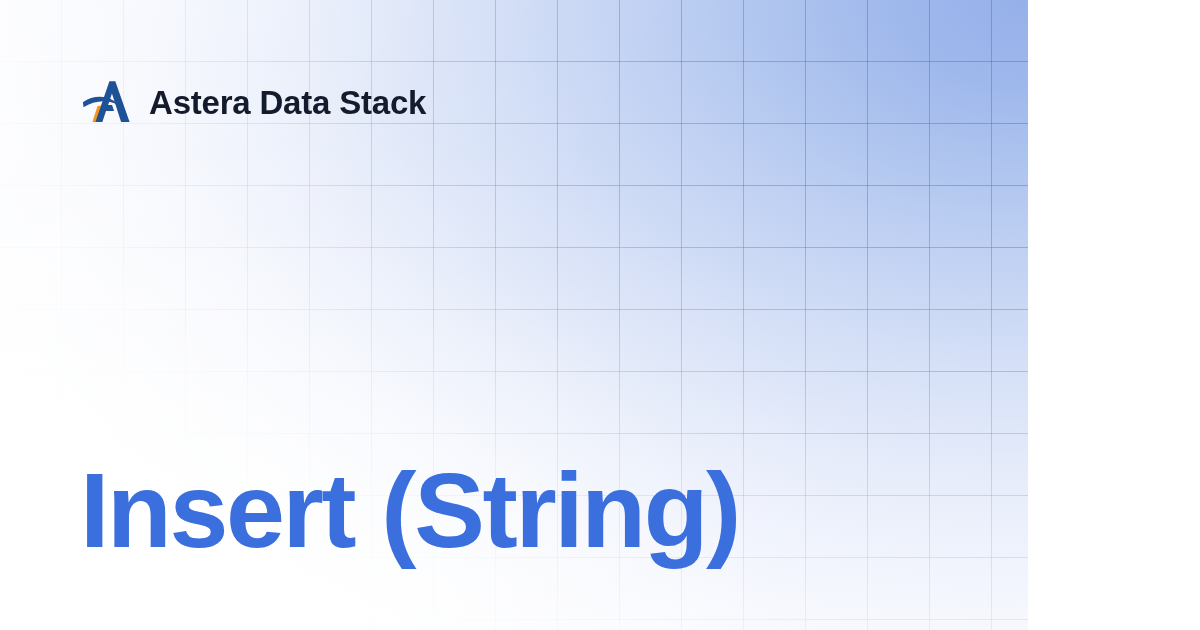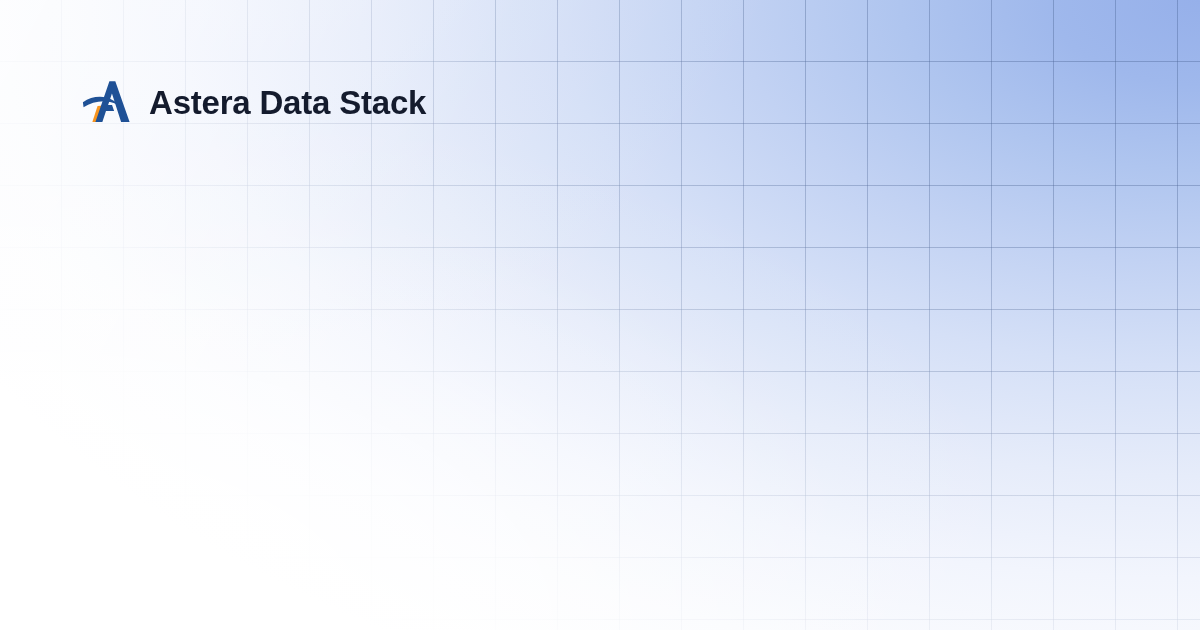--- a/index.html
+++ b/index.html
@@ -11,21 +11,21 @@
   body {
     width: 1200px;
     height: 630px;
     overflow: hidden;
     font-family: "Liberation Sans", sans-serif;
     background: #ffffff;
   }
 
   .og-card {
     position: relative;
-    width: 1200px;
+    width: 1028px;
     height: 630px;
     overflow: hidden;
     background: #ffffff;
     isolation: isolate;
   }
 
   
 
   
   .bg-gradient {
@@ -170,15 +170,16 @@
           <path d="M15.55 26.05 L21.45 25.40 L17.70 41.90 L10.35 41.90 Z" fill="#f7941e"></path>
 
           <path d="M27.40 1.20 L33.30 1.20 L47.60 41.90 L39.10 41.90 L29.95 13.40 L26.10 24.90 L30.05 24.90 L32.10 31.10 L24.00 31.10 L20.35 41.90 L13.40 41.90 Z" fill="#1f5196"></path>
 
           <path d="M0.90 22.15 C7.90 17.30 16.60 15.60 24.40 17.55 C30.15 19.00 34.90 22.20 38.35 26.55 C34.25 23.55 29.40 21.85 24.35 21.45 C16.45 20.80 8.20 23.05 1.55 27.35 Z" fill="#1f5196"></path>
         </svg>
       </span>
       <span class="brand-name">Astera Data Stack</span>
     </div>
 
+    <h1 class="page-title">Insert (String)</h1>
 
   </div>
 </div>
 
 </body></html>

